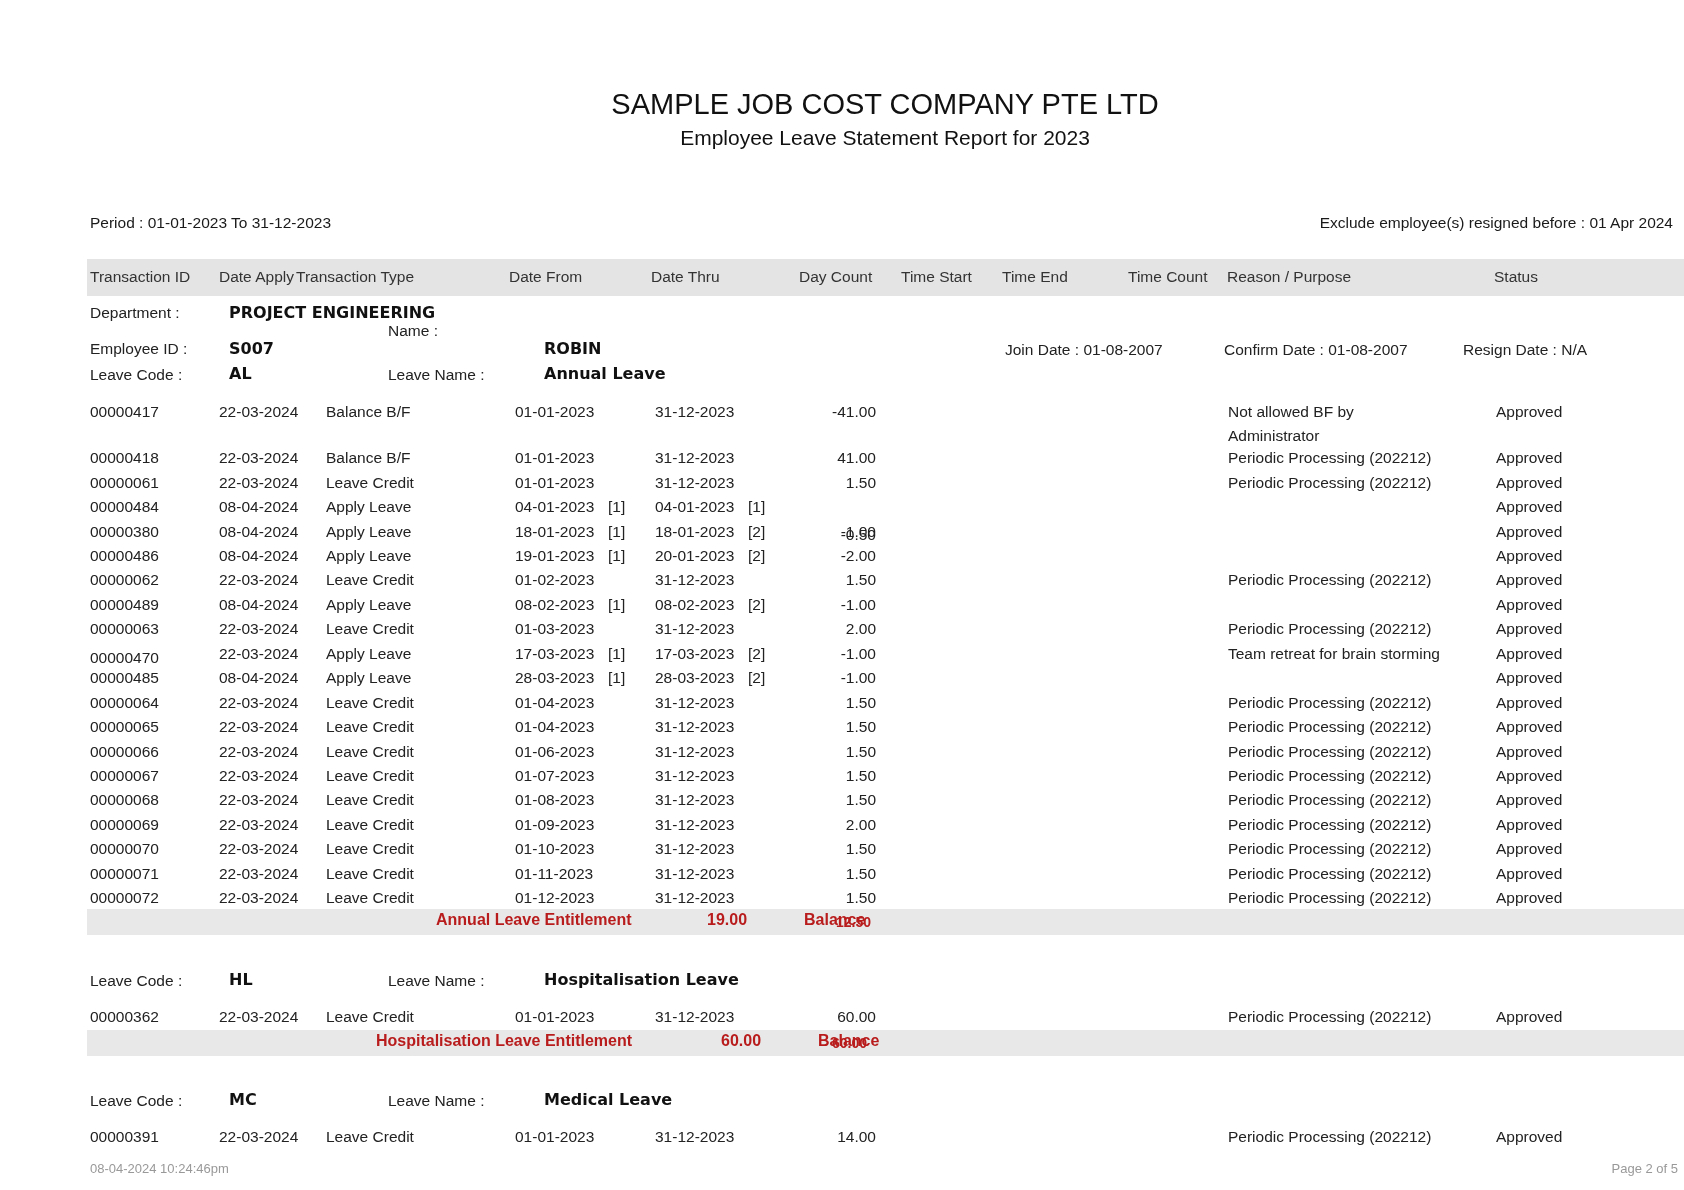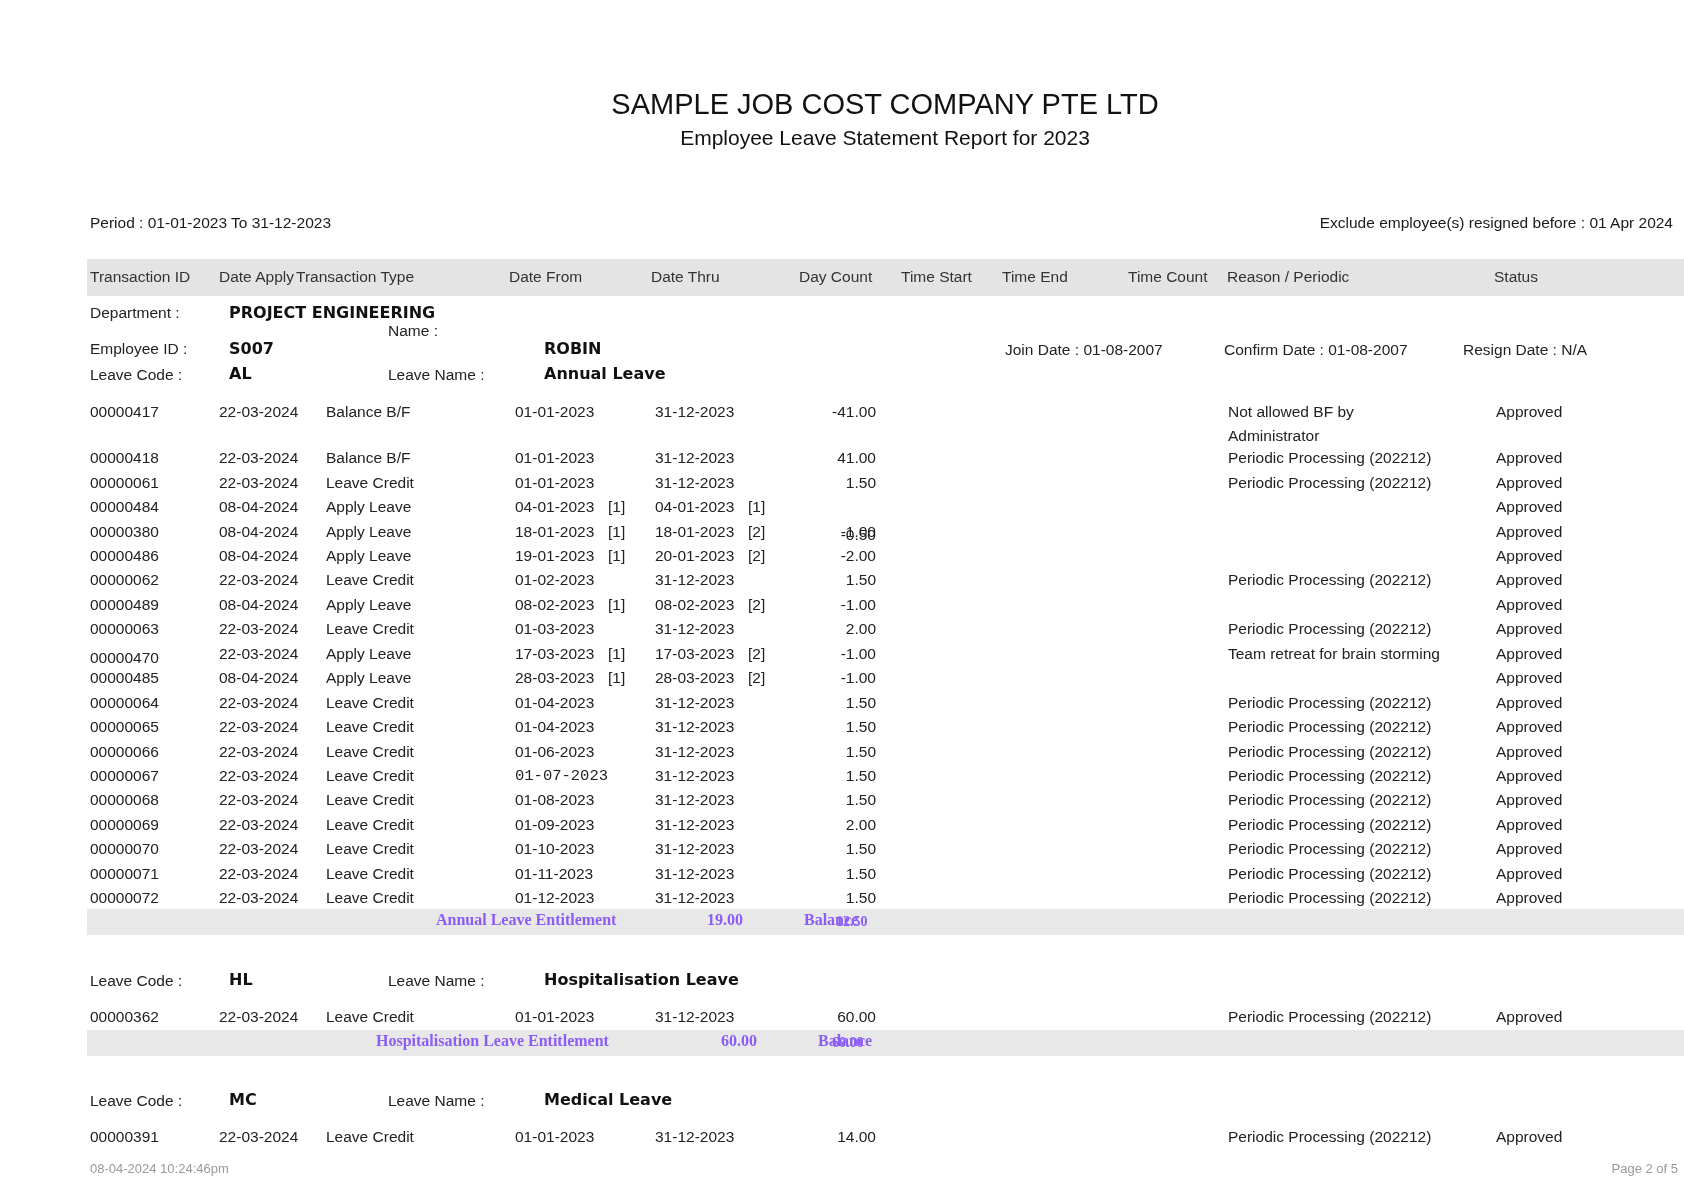--- a/index.html
+++ b/index.html
@@ -9,42 +9,42 @@
   .title { left:0; width:1770px; text-align:center; top:88px; font-size:29px; color:#111; }
   .subtitle { left:0; width:1770px; text-align:center; top:126px; font-size:21px; color:#111; }
   .meta { font-size:15.5px; top:214px; }
   .hdr-band { left:87px; width:1597px; top:259px; height:37px; background:#e4e4e4; }
   .hdr { font-size:15.5px; top:268px; color:#333; }
   .lbl { font-size:15.5px; color:#222; }
   .bold { font-family:"DejaVu Sans", sans-serif; font-weight:bold; font-size:16px; color:#111; }
   .cell { font-size:15.5px; color:#222; }
   .r { text-align:right; }
   .ent-band { left:87px; width:1597px; height:26px; background:#e8e8e8; }
-  .ent { font-family:Liberation Serif, serif; font-weight:bold; font-size:16px; color:#8b5cf6; }
+  .ent { font-family:Liberation Sans, sans-serif; font-weight:bold; font-size:16px; color:#b91c1c; }
   .foot { font-size:13px; color:#999; top:1161px; }
 </style>
 </head>
 <body>
 
 <div class="abs title">SAMPLE JOB COST COMPANY PTE LTD</div>
 <div class="abs subtitle">Employee Leave Statement Report for 2023</div>
 <div class="abs meta" style="left:90px;">Period : 01-01-2023  To  31-12-2023</div>
 <div class="abs meta" style="right:11px;">Exclude employee(s) resigned before : 01 Apr 2024</div>
 
 <div class="abs hdr-band"></div>
 <div class="abs hdr" style="left:90px;">Transaction ID</div>
 <div class="abs hdr" style="left:219px;">Date Apply</div>
 <div class="abs hdr" style="left:296px;">Transaction Type</div>
 <div class="abs hdr" style="left:509px;">Date From</div>
 <div class="abs hdr" style="left:651px;">Date Thru</div>
 <div class="abs hdr" style="left:799px;">Day Count</div>
 <div class="abs hdr" style="left:901px;">Time Start</div>
 <div class="abs hdr" style="left:1002px;">Time End</div>
 <div class="abs hdr" style="left:1128px;">Time Count</div>
-<div class="abs hdr" style="left:1227px;">Reason / Periodic</div>
+<div class="abs hdr" style="left:1227px;">Reason / Purpose</div>
 <div class="abs hdr" style="left:1494px;">Status</div>
 
 <div class="abs lbl" style="left:90px; top:304px;">Department :</div>
 <div class="abs bold" style="left:229px; top:303px;">PROJECT ENGINEERING</div>
 
 <div class="abs lbl" style="left:90px; top:340px;">Employee ID :</div>
 <div class="abs bold" style="left:229px; top:339px;">S007</div>
 <div class="abs lbl" style="left:388px; top:322px;">Name :</div>
 <div class="abs bold" style="left:544px; top:339px;">ROBIN</div>
 <div class="abs lbl" style="left:1005px; top:341px;">Join Date : 01-08-2007</div>
@@ -236,21 +236,21 @@
       <div class="abs cell" style="top: 743px; left: 748px;"></div>
       <div class="abs cell r" style="top: 743px; right: 808px;">1.50</div>
       <div class="abs cell" style="top: 743px; left: 1228px;">Periodic Processing (202212)</div>
       <div class="abs cell" style="top: 767px; left: 1228px;"></div>
       <div class="abs cell" style="top: 743px; left: 1496px;">Approved</div>
     </div>
     <div>
       <div class="abs cell" style="top: 767px; left: 90px;">00000067</div>
       <div class="abs cell" style="top: 767px; left: 219px;">22-03-2024</div>
       <div class="abs cell" style="top: 767px; left: 326px;">Leave Credit</div>
-      <div class="abs cell" style="top: 767px; left: 515px; font-family: Liberation Mono, monospace;">01-07-2023</div>
+      <div class="abs cell" style="top: 767px; left: 515px;">01-07-2023</div>
       <div class="abs cell" style="top: 767px; left: 608px;"></div>
       <div class="abs cell" style="top: 767px; left: 655px;">31-12-2023</div>
       <div class="abs cell" style="top: 767px; left: 748px;"></div>
       <div class="abs cell r" style="top: 767px; right: 808px;">1.50</div>
       <div class="abs cell" style="top: 767px; left: 1228px;">Periodic Processing (202212)</div>
       <div class="abs cell" style="top: 791px; left: 1228px;"></div>
       <div class="abs cell" style="top: 767px; left: 1496px;">Approved</div>
     </div>
     <div>
       <div class="abs cell" style="top: 791px; left: 90px;">00000068</div>

